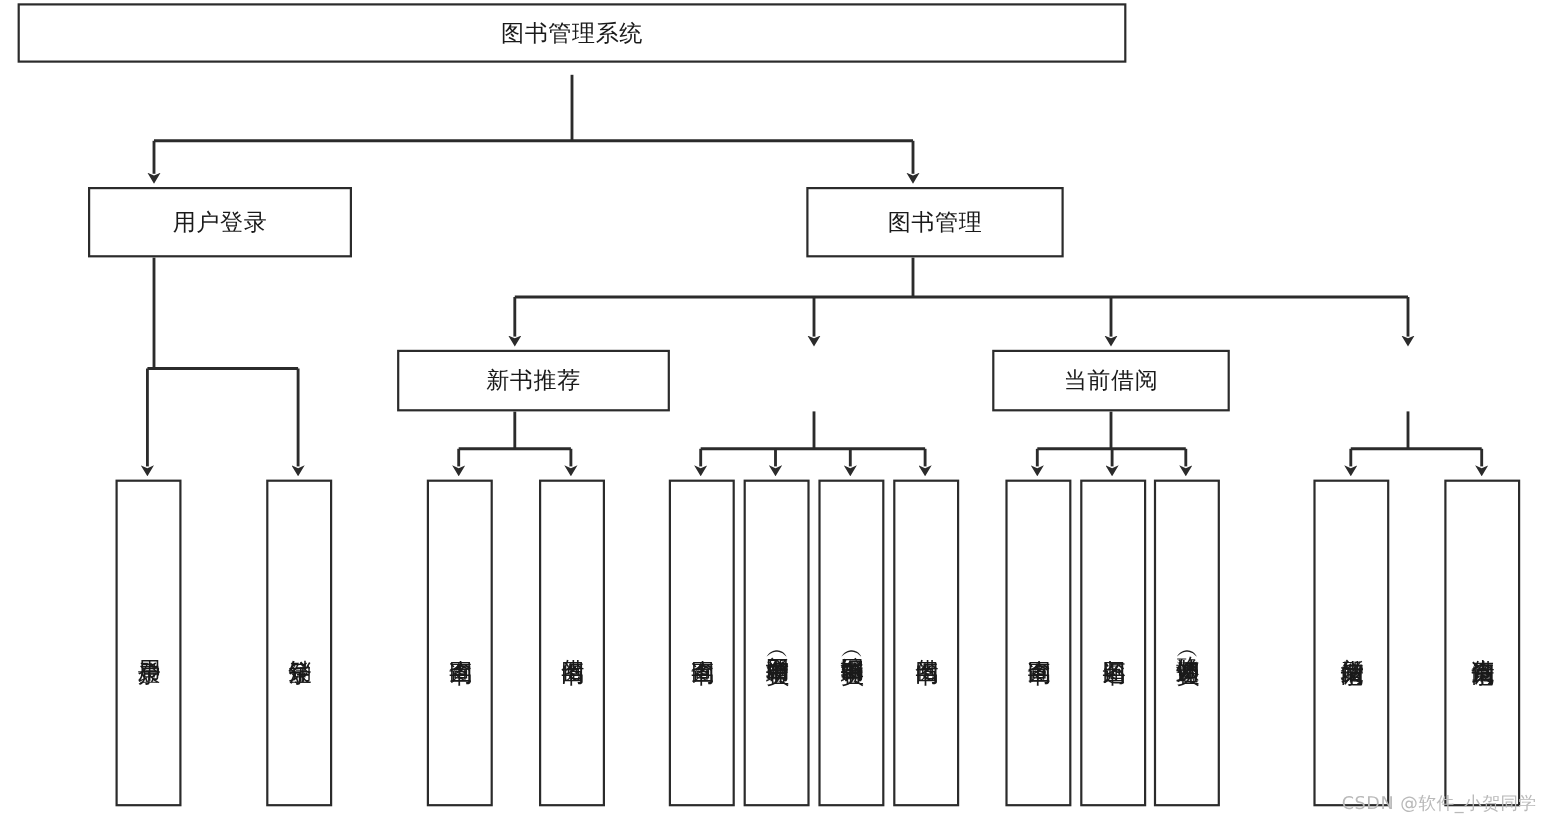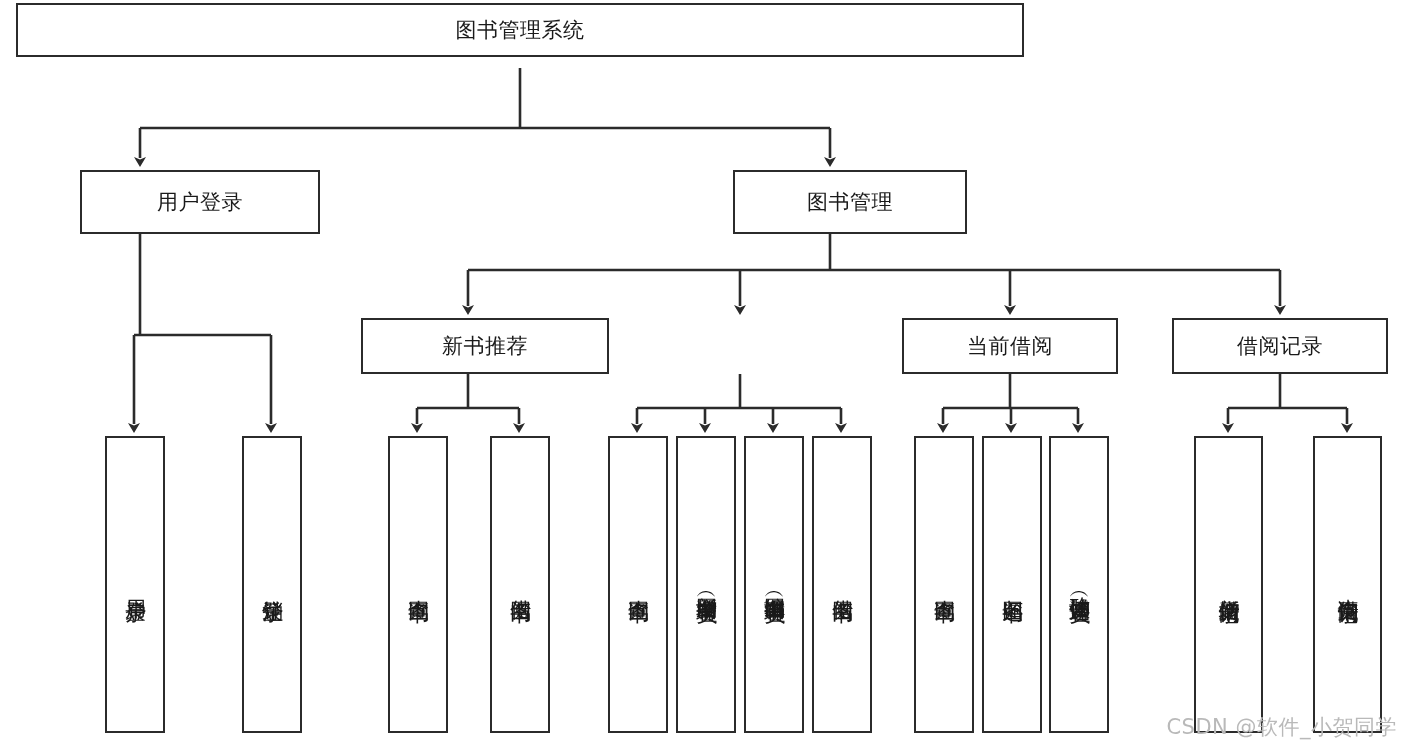--- a/index.html
+++ b/index.html
@@ -57,21 +57,21 @@
     text-orientation: upright;
     font-size: 21px;
     line-height: 1.22;
     letter-spacing: 1px;
     white-space: nowrap;
   }
   .watermark {
     position: absolute;
     right: 8px;
     bottom: 6px;
-    font-size: 21px;
+    font-size: 16px;
     color: #b9b9b9;
     z-index: 5;
     white-space: nowrap;
     letter-spacing: 0.5px;
   }
 </style>
 </head>
 <body>
 
 <div id="diagram-root">
@@ -136,23 +136,20 @@
   <div class="node node-l2" style="left:713px; top:170px; width:234px; height:64px;margin-left:20px;">
     <span class="label">图书管理</span>
   </div>
 
   <div class="node node-l3" style="left:361px; top:318px; width:248px; height:56px;">
     <span class="label">新书推荐</span>
   </div>
   <div class="node node-l3" style="left:902px; top:318px; width:216px; height:56px;">
     <span class="label">当前借阅</span>
   </div>
-  <div class="node node-l3" style="left:1172px; top:318px; width:216px; height:56px;">
-    <span class="label">借阅记录</span>
-  </div>
 
   <div class="node node-leaf" style="left:105px; top:436px; width:60px; height:297px;">
     <span class="label">用户登录</span>
   </div>
   <div class="node node-leaf" style="left:242px; top:436px; width:60px; height:297px;">
     <span class="label">注销登录</span>
   </div>
 
   <div class="node node-leaf" style="left:388px; top:436px; width:60px; height:297px;">
     <span class="label">查询图书</span>

